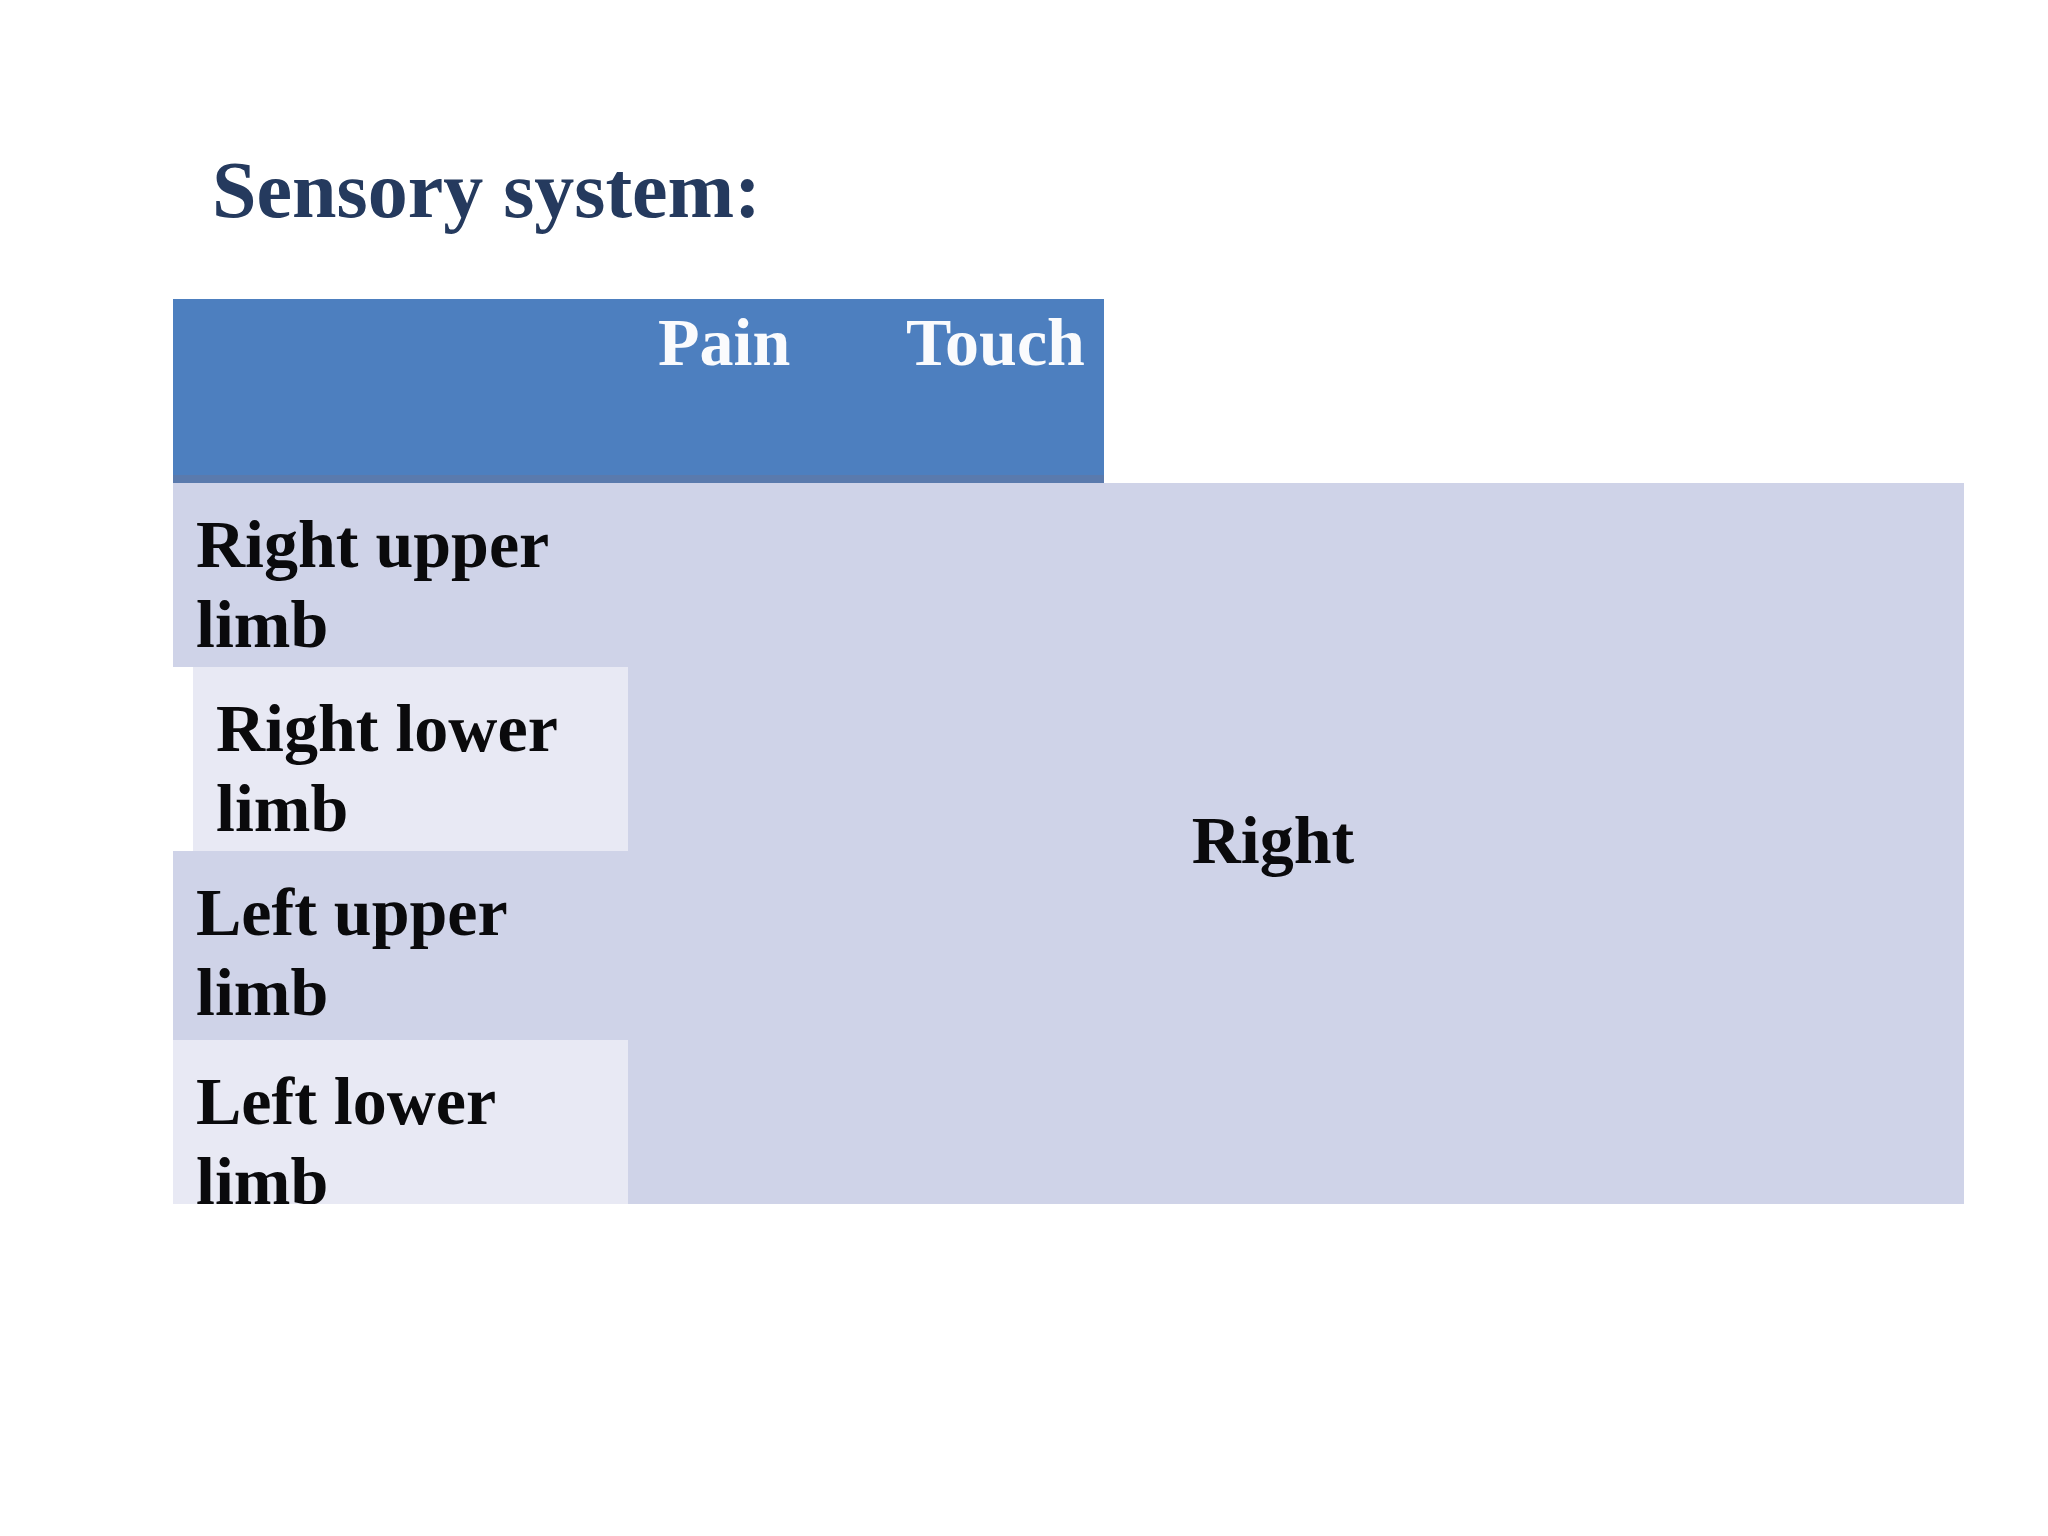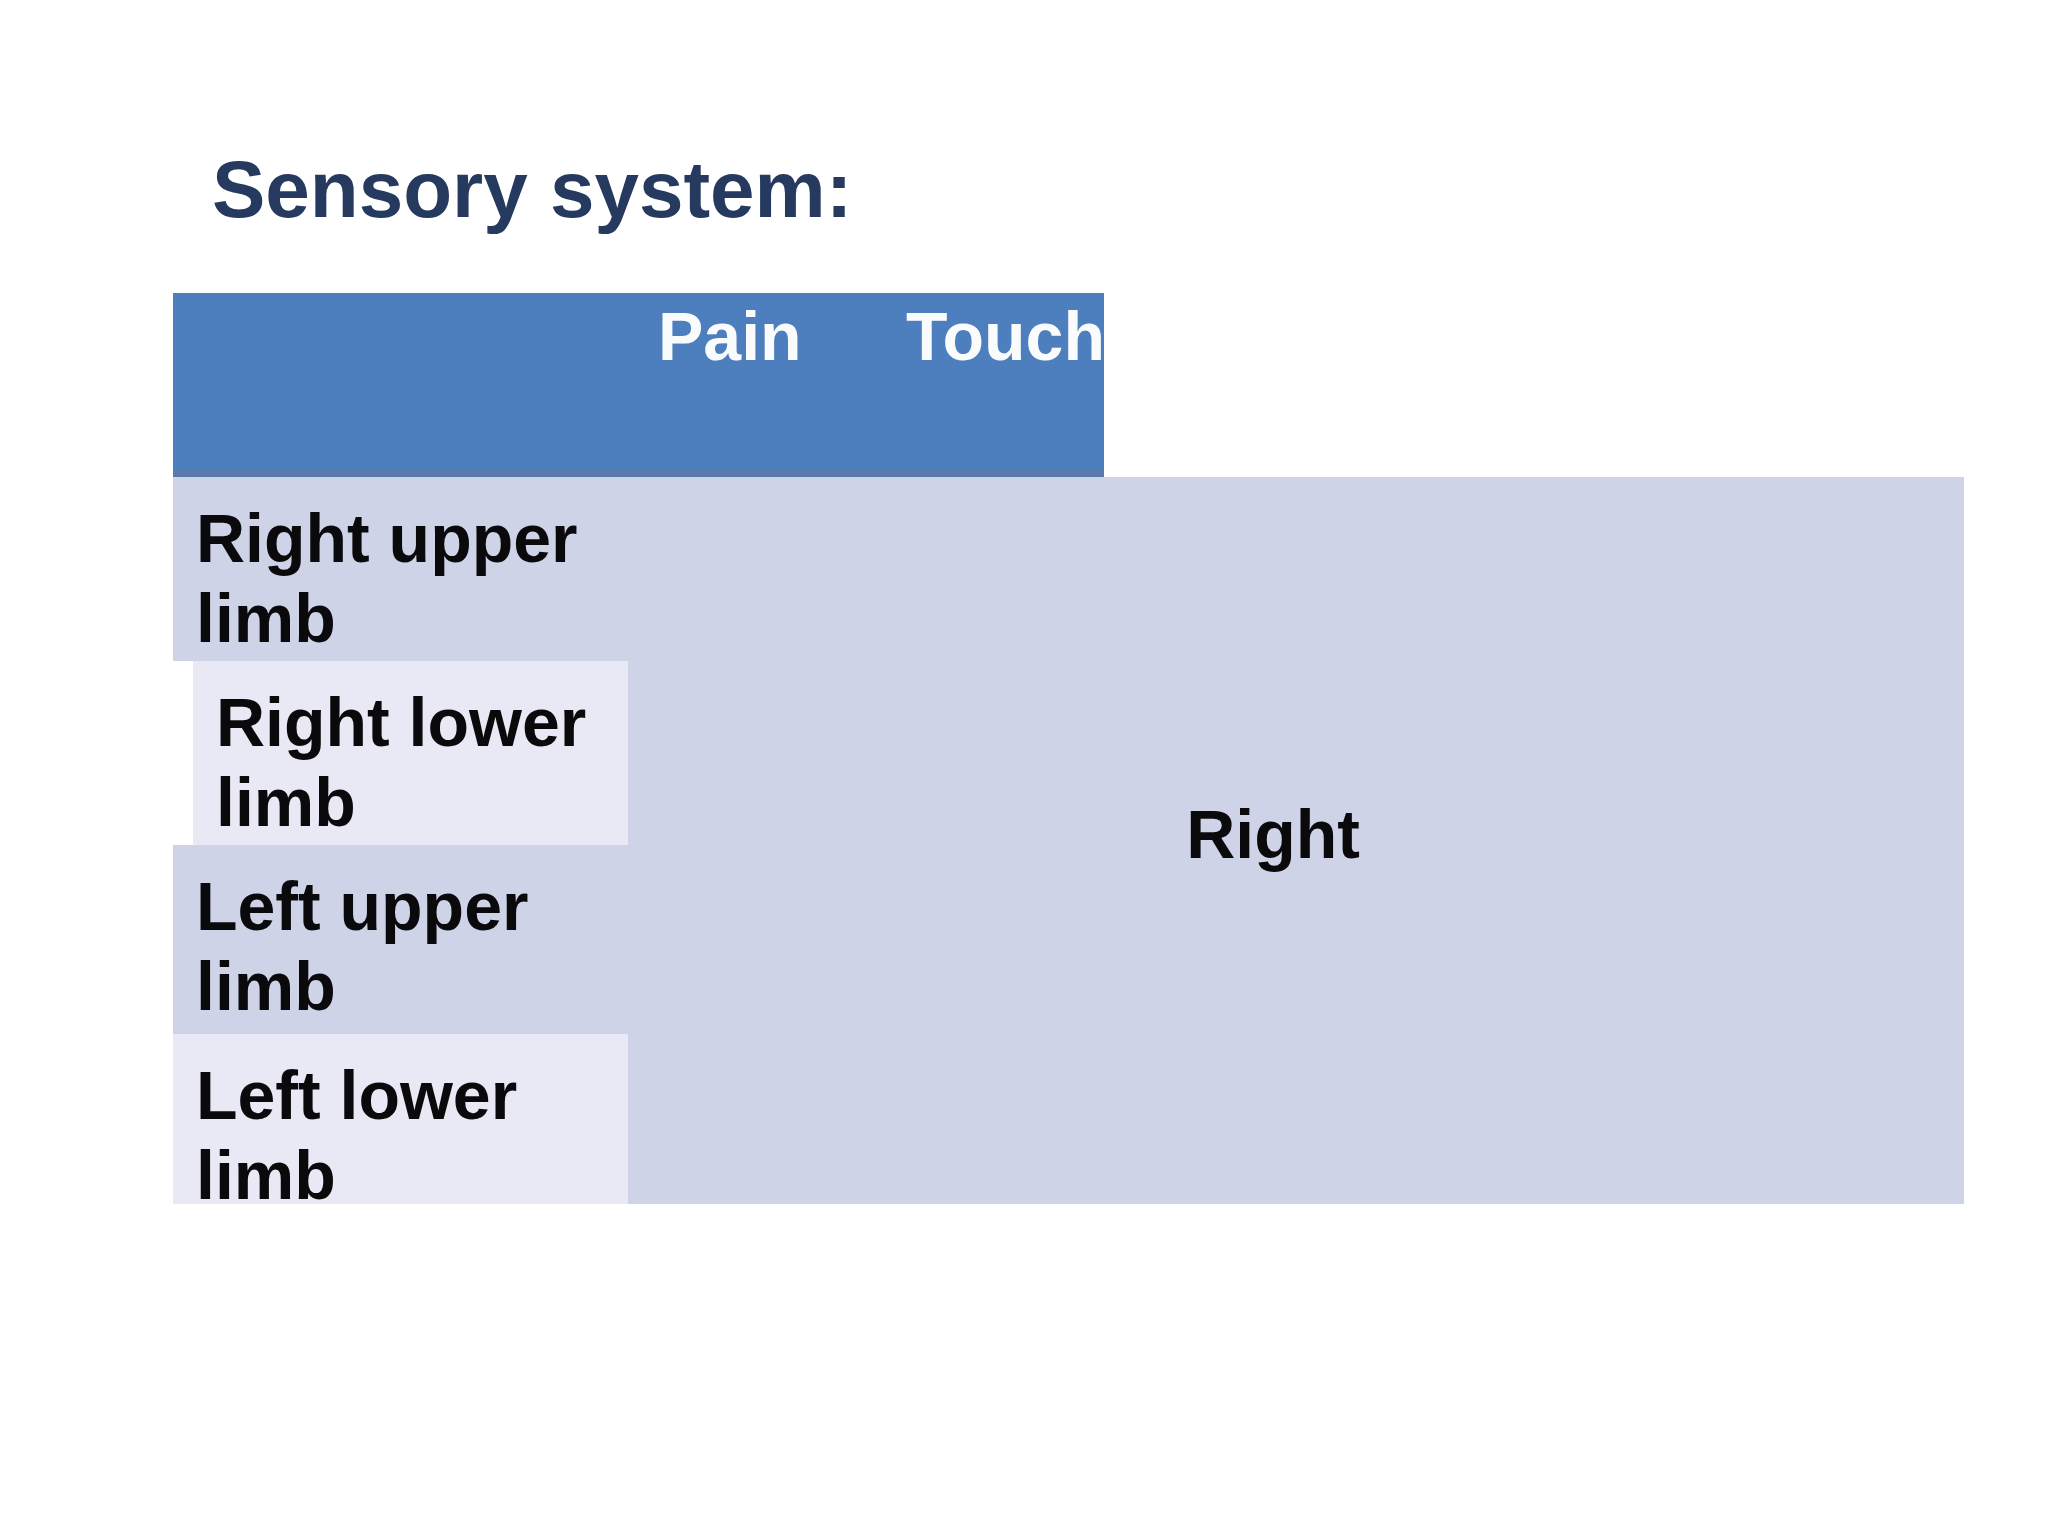--- a/index.html
+++ b/index.html
@@ -6,37 +6,37 @@
     margin: 0;
     padding: 0;
     background: #ffffff;
   }
   .slide {
     position: relative;
     width: 2048px;
     height: 1204px;
     background: var(--background, #ffffff);
     overflow: hidden;
-    font-family: Liberation Sans, sans-serif;
+    font-family: Liberation Serif, serif;
   }
   .title {
     position: absolute;
     left: 212px;
     top: 142px;
     margin: 0;
     font-size: 80px;
     line-height: 1.2;
     font-weight: bold;
     color: var(--title, #253a5e);
     white-space: nowrap;
   }
   .sensory-table {
     position: absolute;
     left: 173px;
-    top: 293px;
+    top: 299px;
     width: 1791px;
     height: 940px;
     display: grid;
     grid-template-columns: 455px 248px 228px 228px 304px 328px;
     grid-template-rows: 184px 184px 184px 189px 199px;
   }
   .cell {
     box-sizing: border-box;
     font-weight: bold;
     font-size: 68px;

